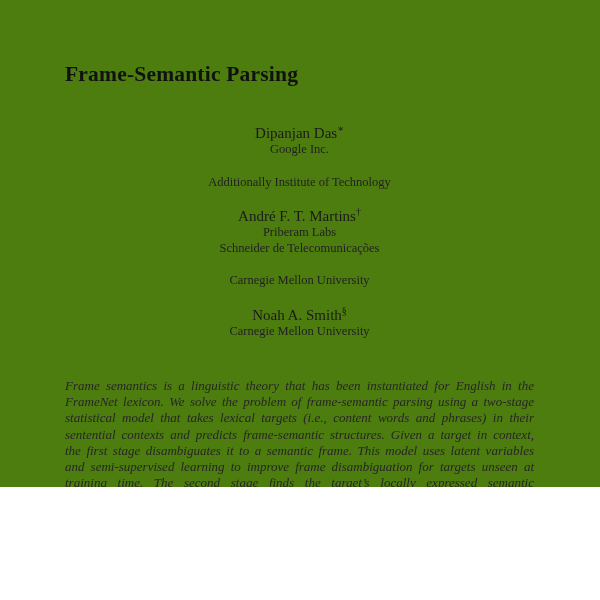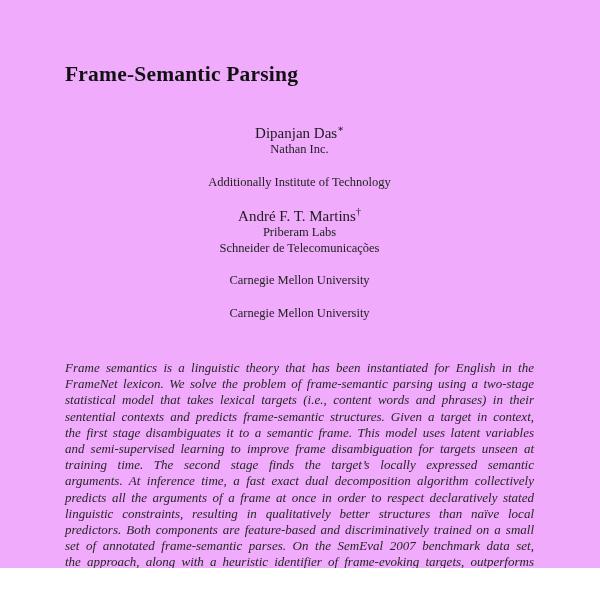--- a/index.html
+++ b/index.html
@@ -3,22 +3,22 @@
 <meta charset="utf-8">
 <style>
   html, body {
     margin: 0;
     padding: 0;
     background: #ffffff;
   }
   .page {
     position: relative;
     width: 600px;
-    height: 568px;
-    background: #f0abfc;
+    height: 487px;
+    background: #4d7c0f;
     overflow: hidden;
     font-family: "Liberation Serif", "DejaVu Serif", serif;
     color: #1a1a1a;
     box-sizing: border-box;
   }
   .content {
     position: absolute;
     left: 65px;
     top: 0;
     width: 469px;
@@ -66,38 +66,39 @@
 
 <div class="page">
   <div class="content">
 
     <div class="paper-title">Frame-Semantic Parsing</div>
 
     <div class="authors">
 
       <div class="author">
         <div class="author-name"><span>Dipanjan Das</span><sup>∗</sup></div>
-        <div class="author-affil">Nathan Inc.</div>
+        <div class="author-affil">Google Inc.</div>
       </div>
 
       <div class="author">
         <div class="author-affil">Additionally Institute of Technology</div>
       </div>
 
       <div class="author">
         <div class="author-name"><span>André F. T. Martins</span><sup>†</sup></div>
         <div class="author-affil">Priberam Labs</div>
         <div class="author-affil">Schneider de Telecomunicações</div>
       </div>
 
       <div class="author">
         <div class="author-affil">Carnegie Mellon University</div>
       </div>
 
       <div class="author">
+        <div class="author-name"><span>Noah A. Smith</span><sup>§</sup></div>
         <div class="author-affil">Carnegie Mellon University</div>
       </div>
 
     </div>
 
     <div class="abstract">Frame semantics is a linguistic theory that has been instantiated for English in the FrameNet lexicon. We solve the problem of frame-semantic parsing using a two-stage statistical model that takes lexical targets (i.e., content words and phrases) in their sentential contexts and predicts frame-semantic structures. Given a target in context, the first stage disambiguates it to a semantic frame. This model uses latent variables and semi-supervised learning to improve frame disambiguation for targets unseen at training time. The second stage finds the target’s locally expressed semantic arguments. At inference time, a fast exact dual decomposition algorithm collectively predicts all the arguments of a frame at once in order to respect declaratively stated linguistic constraints, resulting in qualitatively better structures than naïve local predictors. Both components are feature-based and discriminatively trained on a small set of annotated frame-semantic parses. On the SemEval 2007 benchmark data set, the approach, along with a heuristic identifier of frame-evoking targets, outperforms the prior state of the art by significant margins. Additionally, we present experiments on the much larger FrameNet 1.5 data set. We</div>
 
   </div>
 </div>
 

